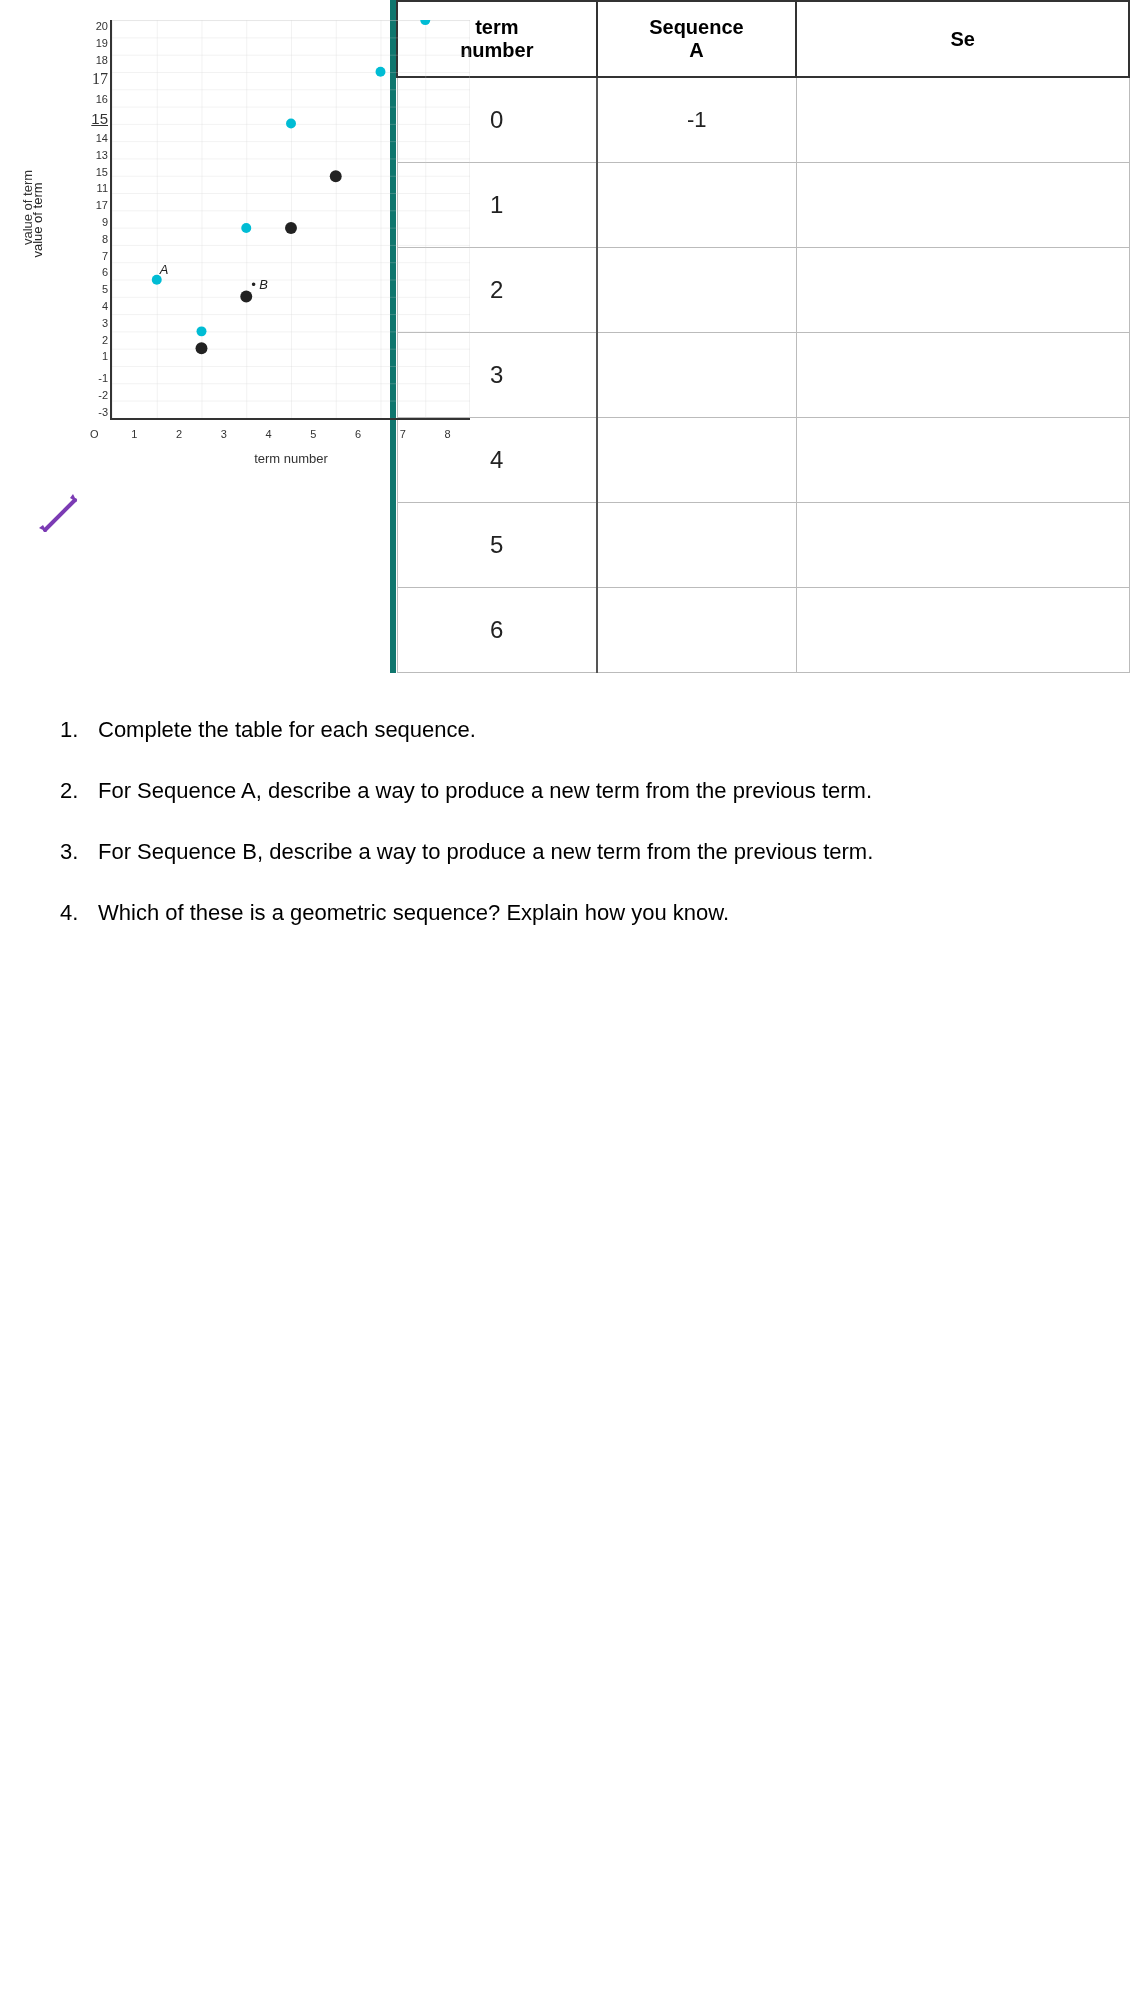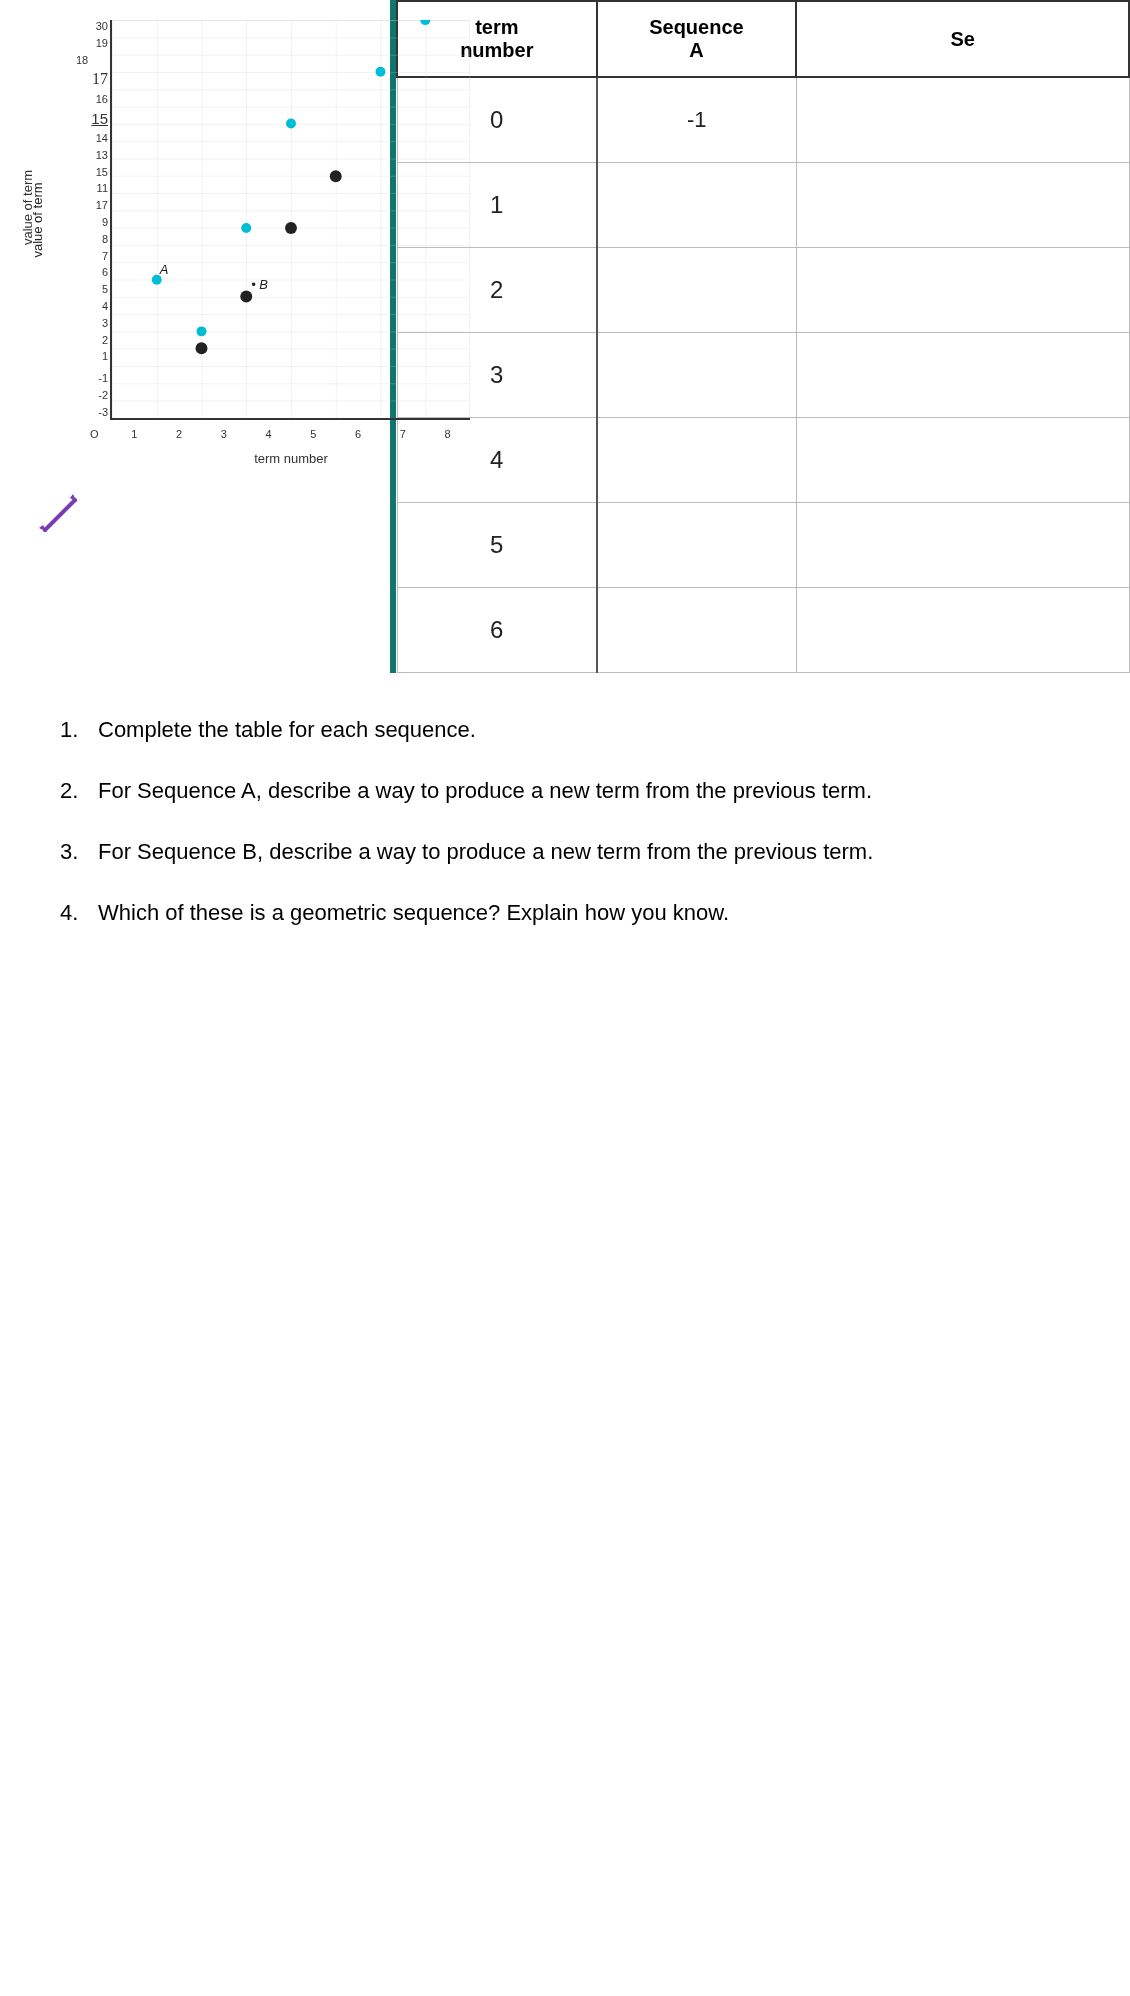--- a/index.html
+++ b/index.html
@@ -167,23 +167,23 @@
           <circle cx="135" cy="278" r="6" fill="#222"></circle>
           <circle cx="180" cy="209" r="6" fill="#222"></circle>
           <circle cx="225" cy="157" r="6" fill="#222"></circle>
 
           <text x="48" y="255" font-size="13" fill="#222" font-family="Arial" font-style="italic">A</text>
           <text x="140" y="270" font-size="13" fill="#222" font-family="Arial" font-style="italic">• B</text>
 
         </svg>
 
         <div style="position:absolute; left:-36px; top:0; bottom:0; display:flex; flex-direction:column; justify-content:space-between; pointer-events:none;">
-          <span style="font-size:11px;font-family:Arial;color:#333;text-align:right;width:32px;">30</span>
+          <span style="font-size:11px;font-family:Arial;color:#333;text-align:right;width:32px;">20</span>
           <span style="font-size:11px;font-family:Arial;color:#333;text-align:right;width:32px;">19</span>
-          <span style="font-size:11px;font-family:Arial;color:#333;width:32px;">18</span>
+          <span style="font-size:11px;font-family:Arial;color:#333;text-align:right;width:32px;">18</span>
           <span style="font-size:16px;font-family:Liberation Serif, serif;color:#333;text-align:right;width:32px;">17</span>
           <span style="font-size:11px;font-family:Arial;color:#333;text-align:right;width:32px;">16</span>
           <span style="font-size:15px;font-family:Arial;color:#333;text-align:right;width:32px;text-decoration:underline;">15</span>
           <span style="font-size:11px;font-family:Arial;color:#333;text-align:right;width:32px;">14</span>
           <span style="font-size:11px;font-family:Arial;color:#333;text-align:right;width:32px;">13</span>
           <span style="font-size:11px;font-family:Arial;color:#333;text-align:right;width:32px;">15</span>
           <span style="font-size:11px;font-family:Arial;color:#333;text-align:right;width:32px;">11</span>
           <span style="font-size:11px;font-family:Arial;color:#333;text-align:right;width:32px;">17</span>
           <span style="font-size:11px;font-family:Arial;color:#333;text-align:right;width:32px;">9</span>
           <span style="font-size:11px;font-family:Arial;color:#333;text-align:right;width:32px;">8</span>

